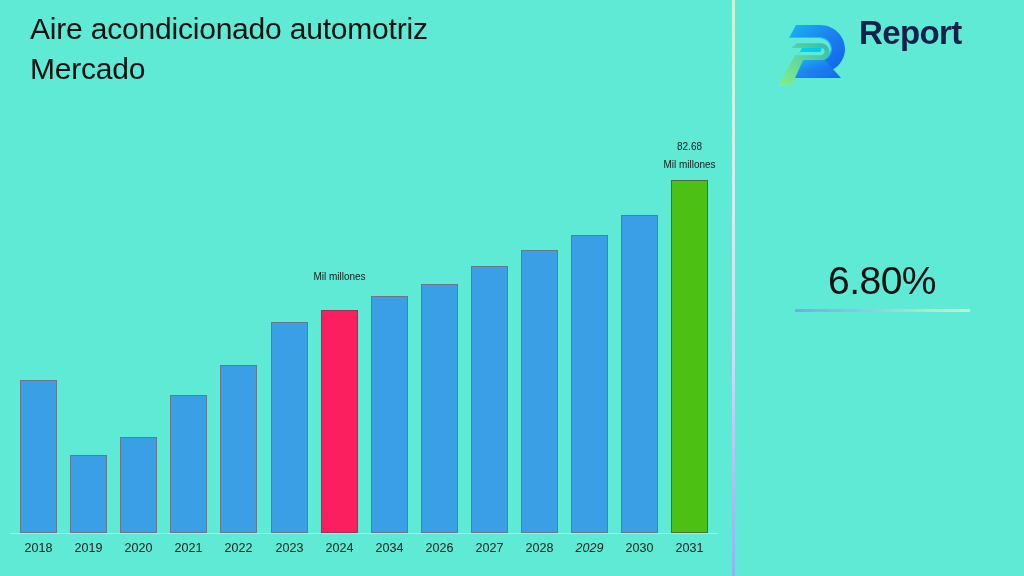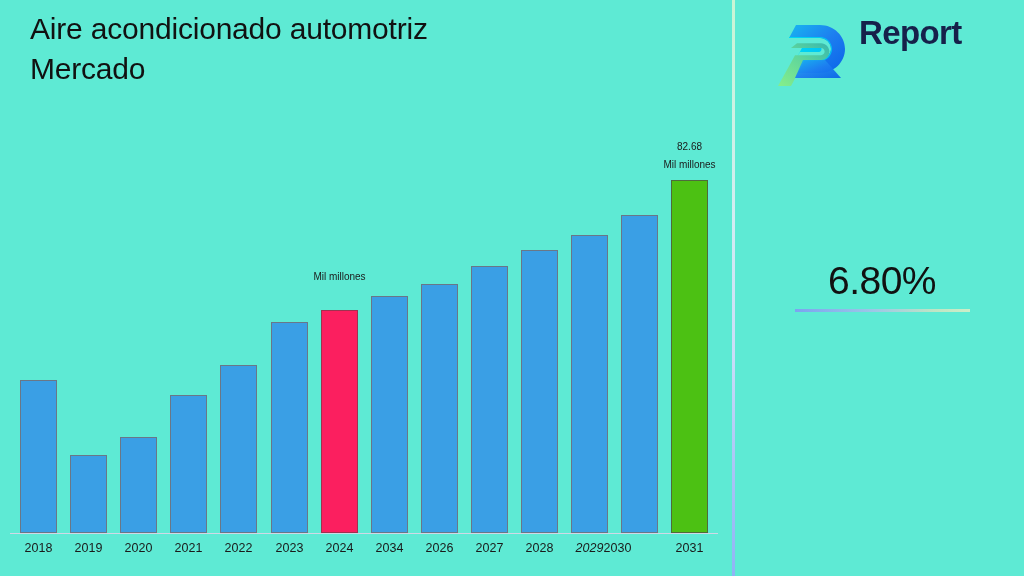--- a/index.html
+++ b/index.html
@@ -180,21 +180,21 @@
       <div class="tick" style="left: 364px; width: 51px;">2034</div>
       <div class="bar blue" style="left: 421px; width: 37px; height: 249px;"></div>
       <div class="tick" style="left: 414px; width: 51px;">2026</div>
       <div class="bar blue" style="left: 471px; width: 37px; height: 267px;"></div>
       <div class="tick" style="left: 464px; width: 51px;">2027</div>
       <div class="bar blue" style="left: 521px; width: 37px; height: 283px;"></div>
       <div class="tick" style="left: 514px; width: 51px;">2028</div>
       <div class="bar blue" style="left: 571px; width: 37px; height: 298px;"></div>
       <div class="tick" style="left: 564px; width: 51px; font-style: italic;">2029</div>
       <div class="bar blue" style="left: 621px; width: 37px; height: 318px;"></div>
-      <div class="tick" style="left: 592px; width: 51px;">2030</div>
+      <div class="tick" style="left: 614px; width: 51px;">2030</div>
       <div class="bar green" style="left: 671px; width: 37px; height: 353px;"></div>
       <div class="tick" style="left: 664px; width: 51px;">2031</div>
       <div class="bar-label" style="top: 138px; left: 619.5px; width: 140px;">
         <div>82.68</div>
         <div>Mil millones</div>
       </div>
     </div>
 
   <div id="divider"></div>
 

